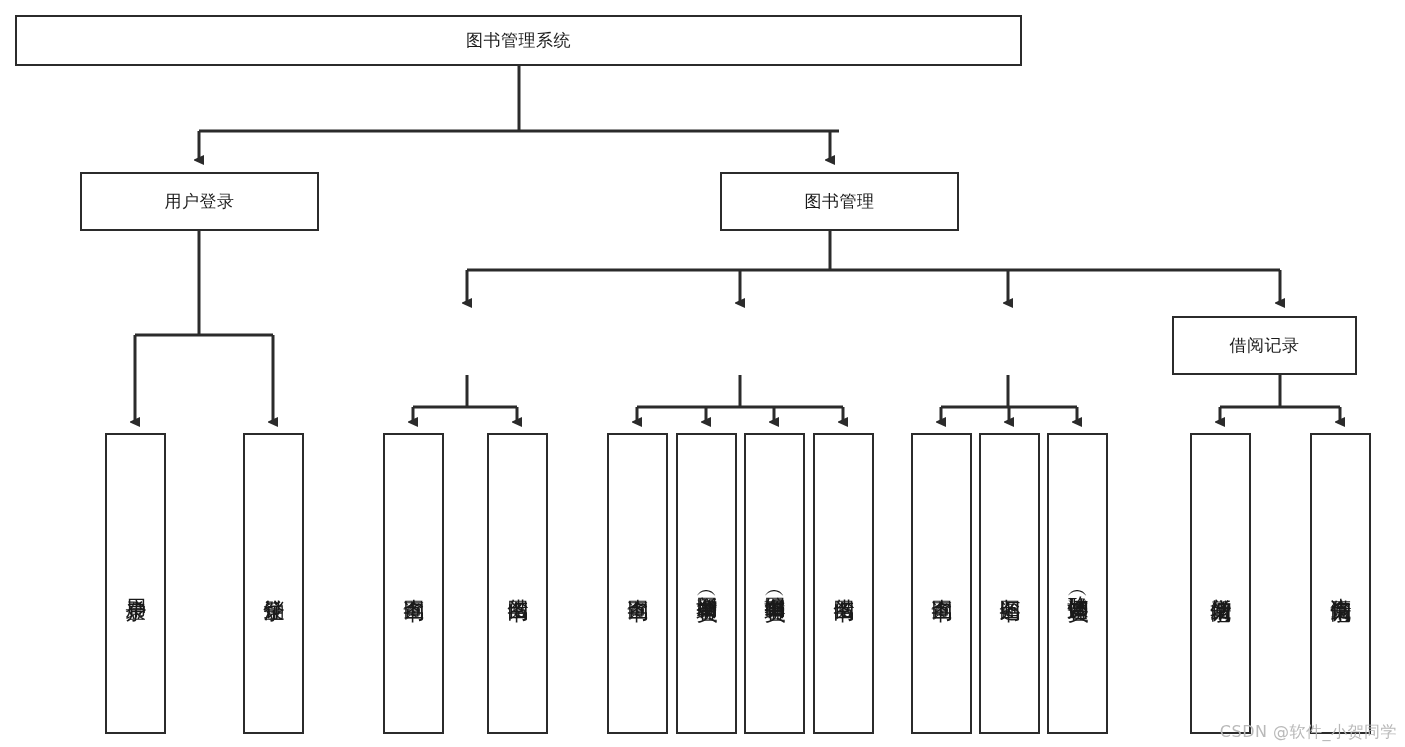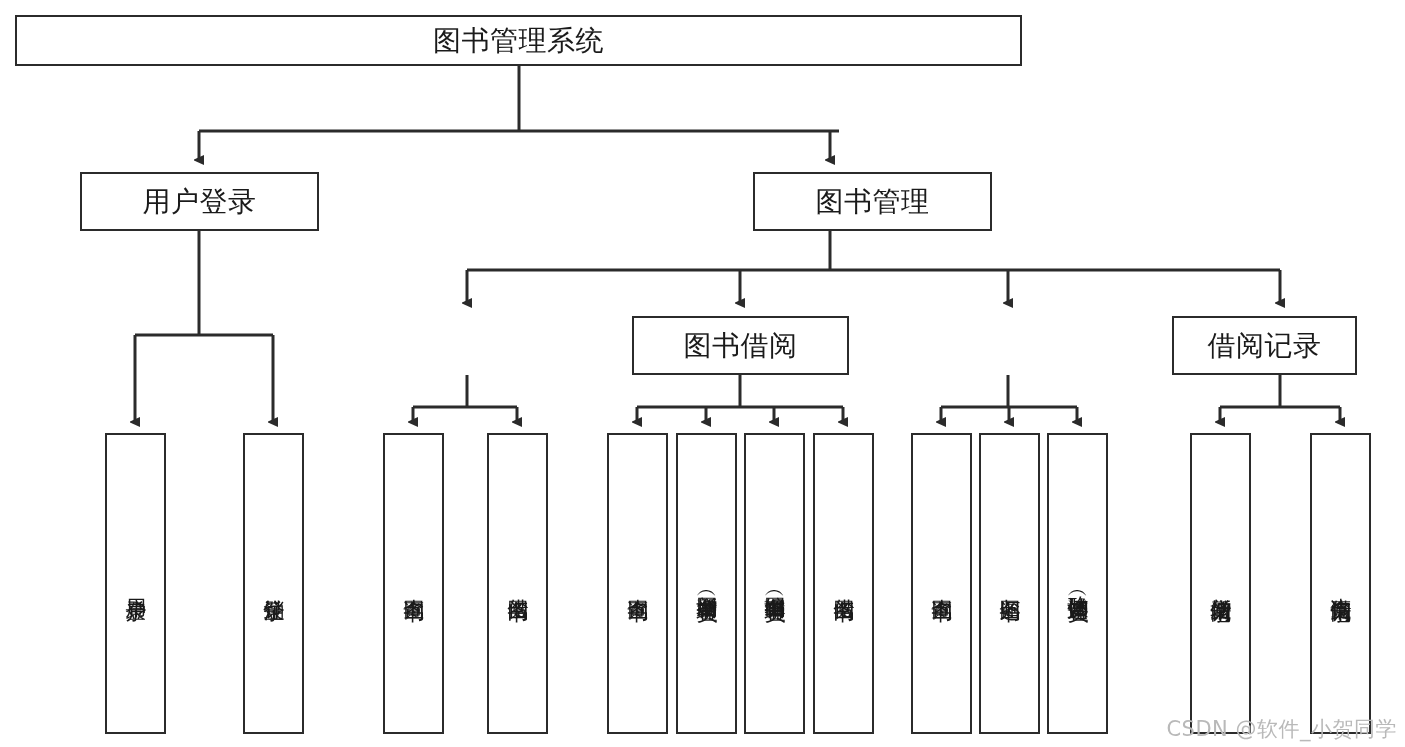--- a/index.html
+++ b/index.html
@@ -30,21 +30,21 @@
     box-sizing: border-box;
     border: 2px solid #2b2b2b;
     background: #ffffff;
     display: flex;
     align-items: center;
     justify-content: center;
     color: #1a1a1a;
     z-index: 2;
   }
   .node-h {
-    font-size: 28px;
+    font-size: 17px;
     letter-spacing: 0.5px;
     line-height: 1.2;
     white-space: nowrap;
   }
   .node-v {
     font-size: 21px;
     letter-spacing: 1px;
     line-height: 1.18;
     writing-mode: vertical-rl;
     text-orientation: upright;
@@ -54,21 +54,21 @@
   }
   .node-v > span {
     writing-mode: vertical-rl;
     text-orientation: upright;
     display: block;
   }
   .watermark {
     position: absolute;
     right: 8px;
     bottom: 4px;
-    font-size: 21px;
+    font-size: 16px;
     color: #b9b9b9;
     white-space: nowrap;
     z-index: 3;
     letter-spacing: 0.5px;
     text-align: center;
   }
 </style>
 </head>
 <body>
 
@@ -120,23 +120,22 @@
       <path d="M1280,375 L1280,407"></path>
       <path d="M1220,407 L1340,407"></path>
       <path d="M1220,407 L1220,422" marker-end="url(#arrow)"></path>
       <path d="M1340,407 L1340,422" marker-end="url(#arrow)"></path>
     </g>
   </svg>
 
   <div class="node node-h" style="left:15px; top:15px; width:1007px; height:51px;">图书管理系统</div>
 
   <div class="node node-h" style="left:80px; top:172px; width:239px; height:59px;">用户登录</div>
-  <div class="node node-h" style="left:753px; top:172px; width:239px; height:59px;">图书管理</div>
+  <div class="node node-h" style="left:720px; top:172px; width:239px; height:59px;">图书管理</div>
 
-  <div class="node node-h" style="left:632px; top:316px; width:217px; height:59px;">图书借阅</div>
   <div class="node node-h" style="left:1172px; top:316px; width:185px; height:59px;">借阅记录</div>
 
   <div class="node node-v" style="left:105px; top:433px; width:61px; height:301px;">
     <span>用户登录</span>
   </div>
   <div class="node node-v" style="left:243px; top:433px; width:61px; height:301px;">
     <span>注销登录</span>
   </div>
 
   <div class="node node-v" style="left:383px; top:433px; width:61px; height:301px;">

